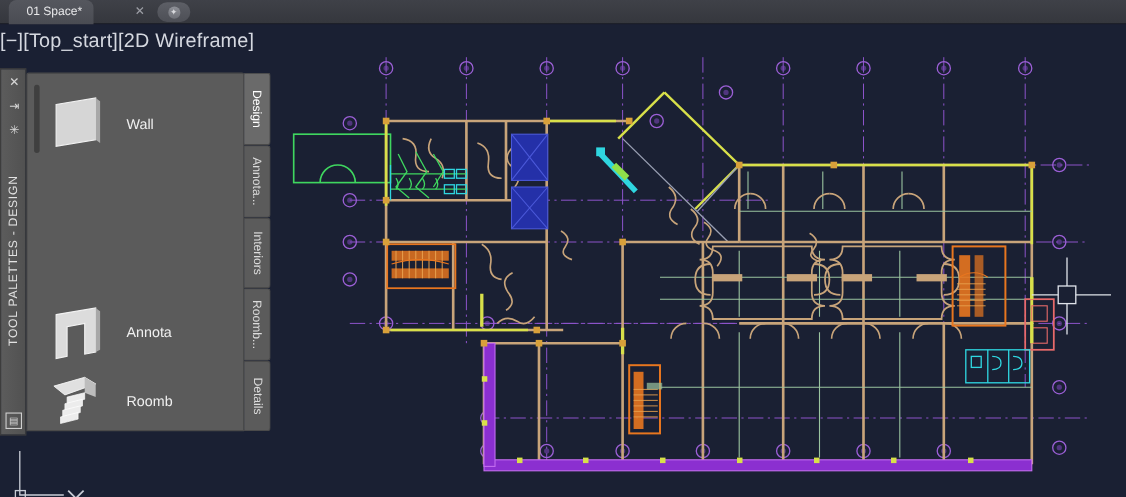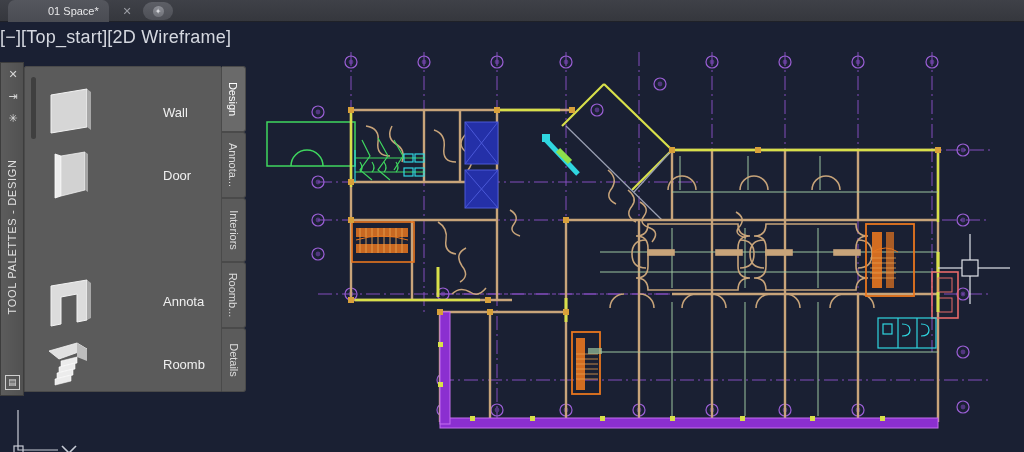--- a/index.html
+++ b/index.html
@@ -11,21 +11,21 @@
   }
 
   
   #tabbar{
     position:absolute; left:0; top:0; width:1024px; height:22px;
     background:linear-gradient(#3f4148,#35373d);
     border-bottom:1px solid #1f2128;
   }
   #tabbar .tab{
     position:absolute; left:8px; top:0; height:22px;
-    padding:0 10px 0 40px; display:flex; align-items:center;
+    padding:0 10px 0 16px; display:flex; align-items:center;
     background:linear-gradient(#55575e,#4a4c53);
     border-radius:7px 7px 0 0;
     color:#e8e8ea; font-size:11px; white-space:nowrap;
   }
   #tabbar .tab-close{
     position:absolute; left:120px; top:4px; width:14px; height:14px;
     color:#9b9da4; font-size:11px; line-height:14px; text-align:center;
     cursor:pointer;
   }
   #tabbar .tab-new{
@@ -82,21 +82,21 @@
     position:absolute; left:24px; top:66px; width:198px; height:326px;
     background:#5b5b5b; border:1px solid #4a4a4a;
     border-radius:2px 2px 0 0;
   }
   #palette .pscroll{
     position:absolute; left:6px; top:10px; width:5px; height:62px;
     background:#3f3f3f; border-radius:3px;
   }
   .tool-item{
     position:absolute; left:18px; width:175px; height:62px;
-    display:flex; align-items:center;gap:48px;
+    display:flex; align-items:center;
   }
   .tool-icon{ width:58px; height:58px; position:relative; flex:0 0 58px; }
   .tool-label{
     margin-left:14px; color:#f0f0f0; font-size:13px; white-space:nowrap;
   }
 
   
   #ptabs{ position:absolute; left:222px; top:66px; width:24px; height:326px; }
   .ptab{
     position:absolute; left:0; width:24px;
@@ -486,30 +486,20 @@
   <div class="tool-item" style="top:14px">
     <div class="tool-icon">
       <svg width="58" height="58" viewBox="0 0 58 58">
         <polygon points="8,12 44,6 44,44 8,50" fill="#d6d6d6" stroke="#f2f2f2" stroke-width="1"></polygon>
         <polygon points="44,6 48,9 48,47 44,44" fill="#a8a8a8"></polygon>
       </svg>
     </div>
     <div class="tool-label">Wall</div>
   </div>
 
-  <div class="tool-item" style="top:77px">
-    <div class="tool-icon">
-      <svg width="58" height="58" viewBox="0 0 58 58">
-        <polygon points="12,8 18,10 18,50 12,52" fill="#ededed" stroke="#ffffff" stroke-width="0.8"></polygon>
-        <polygon points="18,10 42,6 42,44 18,50" fill="#d2d2d2" stroke="#f0f0f0" stroke-width="0.8"></polygon>
-        <polygon points="42,6 45,8 45,46 42,44" fill="#a6a6a6"></polygon>
-      </svg>
-    </div>
-    <div class="tool-label">Door</div>
-  </div>
 
 
   <div class="tool-item" style="top:203px">
     <div class="tool-icon">
       <svg width="58" height="58" viewBox="0 0 58 58">
         <path d="M8 14 L44 8 L44 48 L34 50 L34 22 L18 25 L18 52 L8 54 Z" fill="#dcdcdc" stroke="#f2f2f2" stroke-width="1"></path>
         <polygon points="44,8 48,11 48,46 44,48" fill="#a8a8a8"></polygon>
       </svg>
     </div>
     <div class="tool-label">Annota</div>

